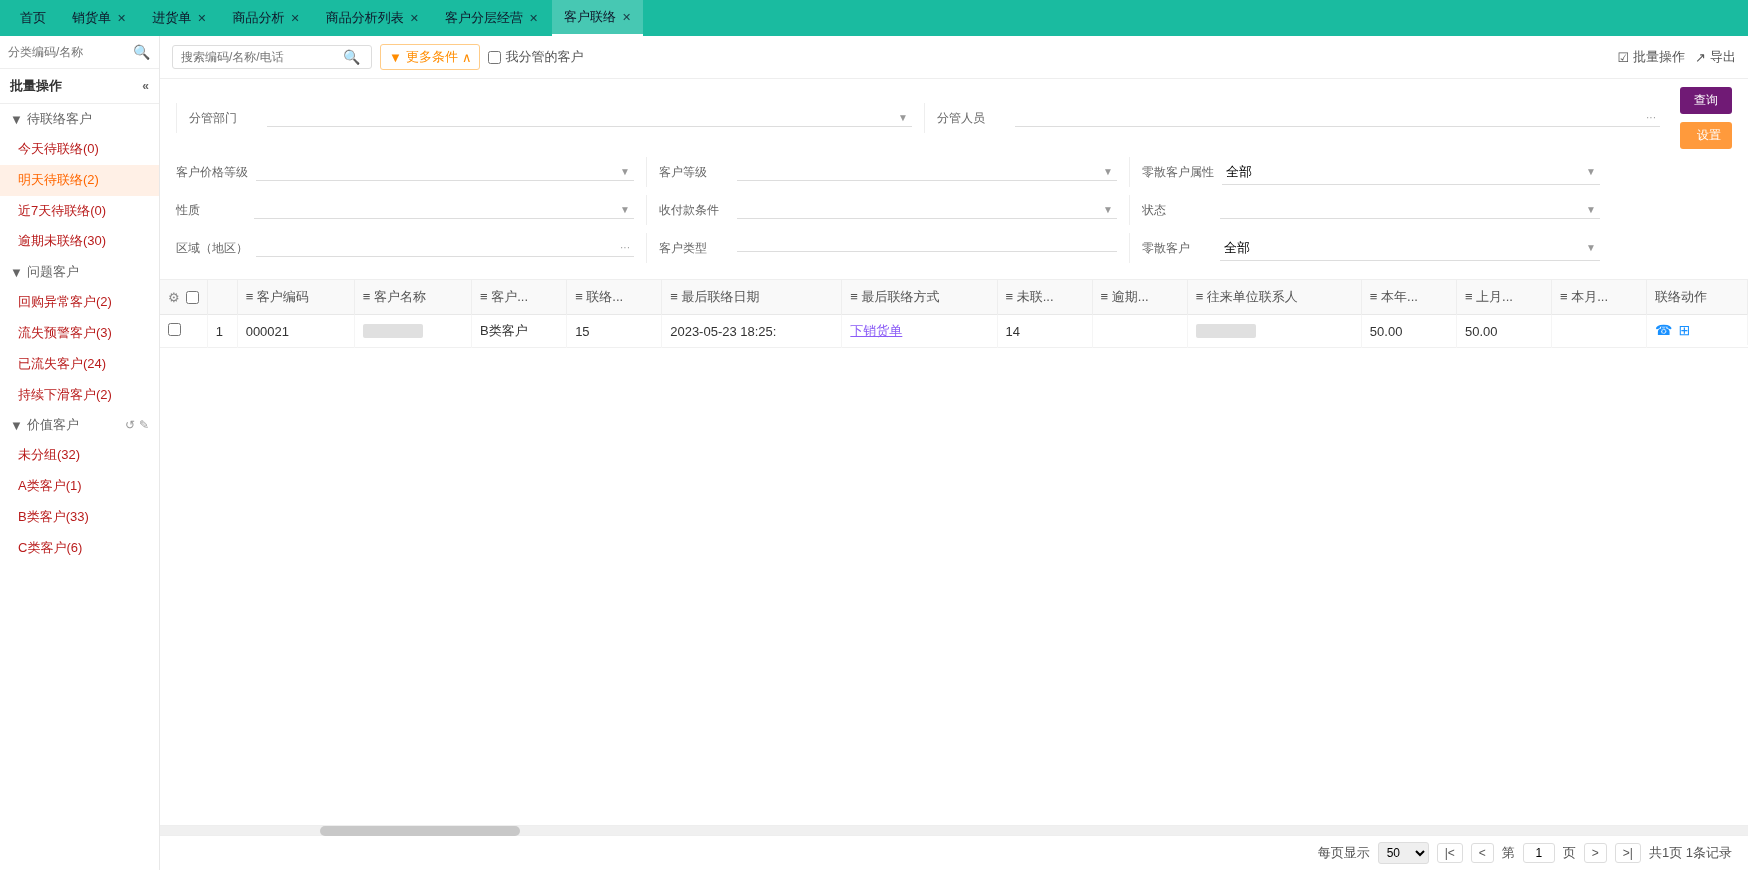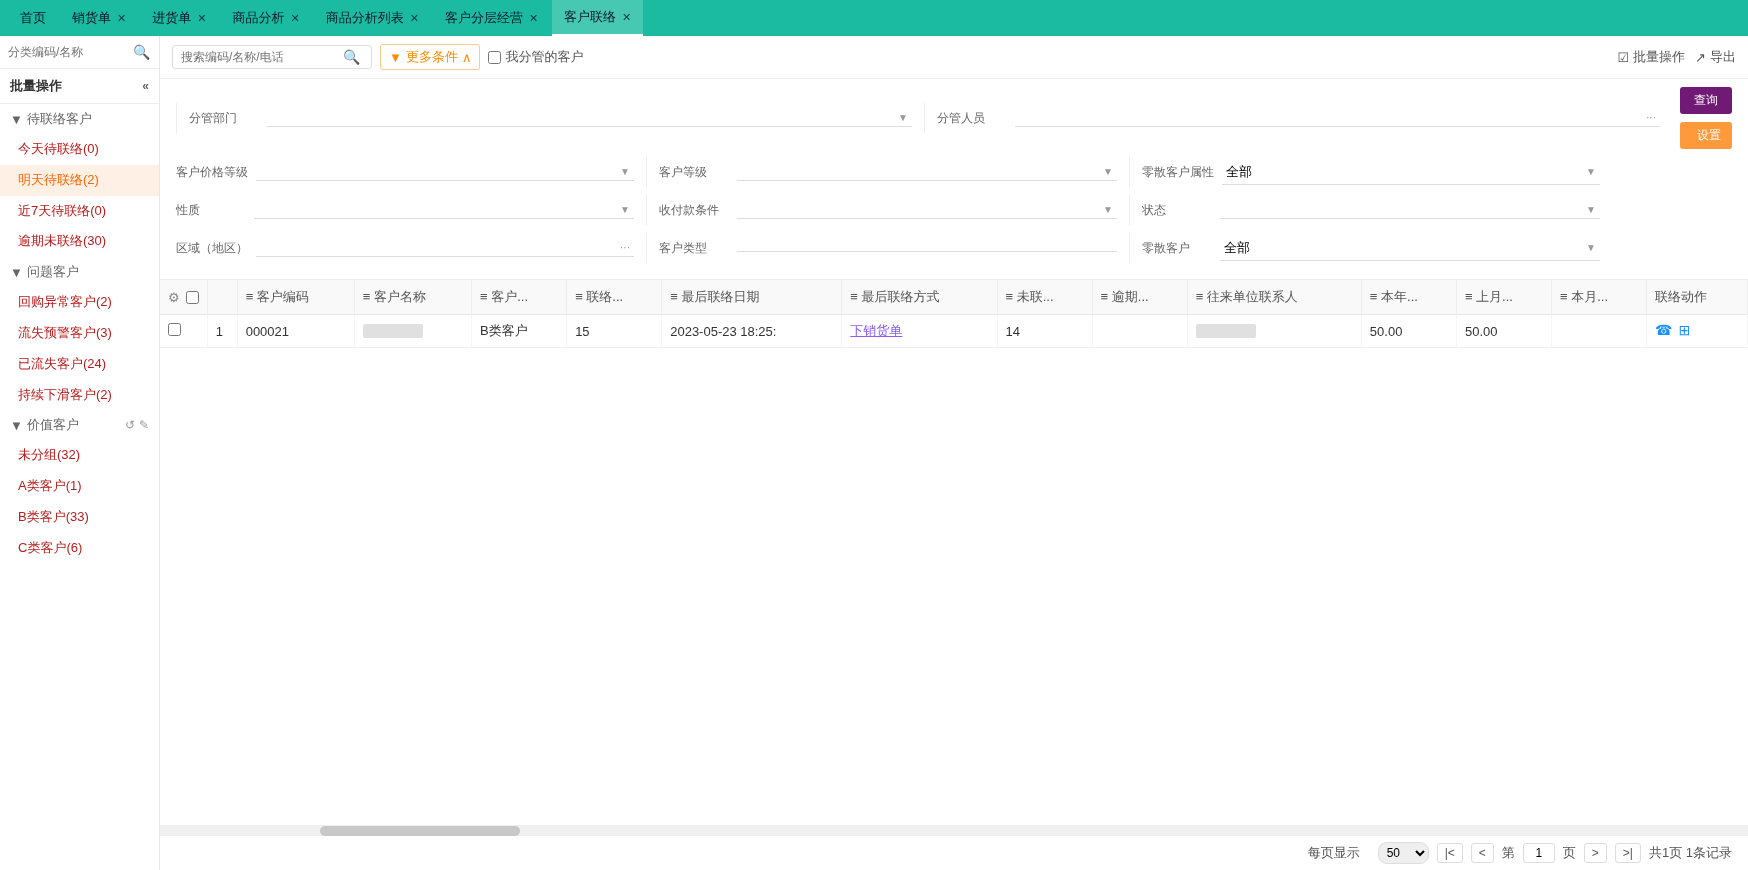--- a/index.html
+++ b/index.html
@@ -275,24 +275,23 @@
       padding: 6px 16px;
       display: flex;
       align-items: center;
       justify-content: flex-end;
       gap: 8px;
       font-size: 12px;
       color: #555;
     }
     .pagination select {
       border: 1px solid #ddd;
-      border-radius: 9px;
+      border-radius: 3px;
       padding: 2px 4px;
       font-size: 12px;
-      margin-left: 10px;
     }
     .pagination input {
       width: 32px;
       border: 1px solid #ddd;
       border-radius: 3px;
       padding: 2px 4px;
       text-align: center;
       font-size: 12px;
     }
     .pg-btn {

